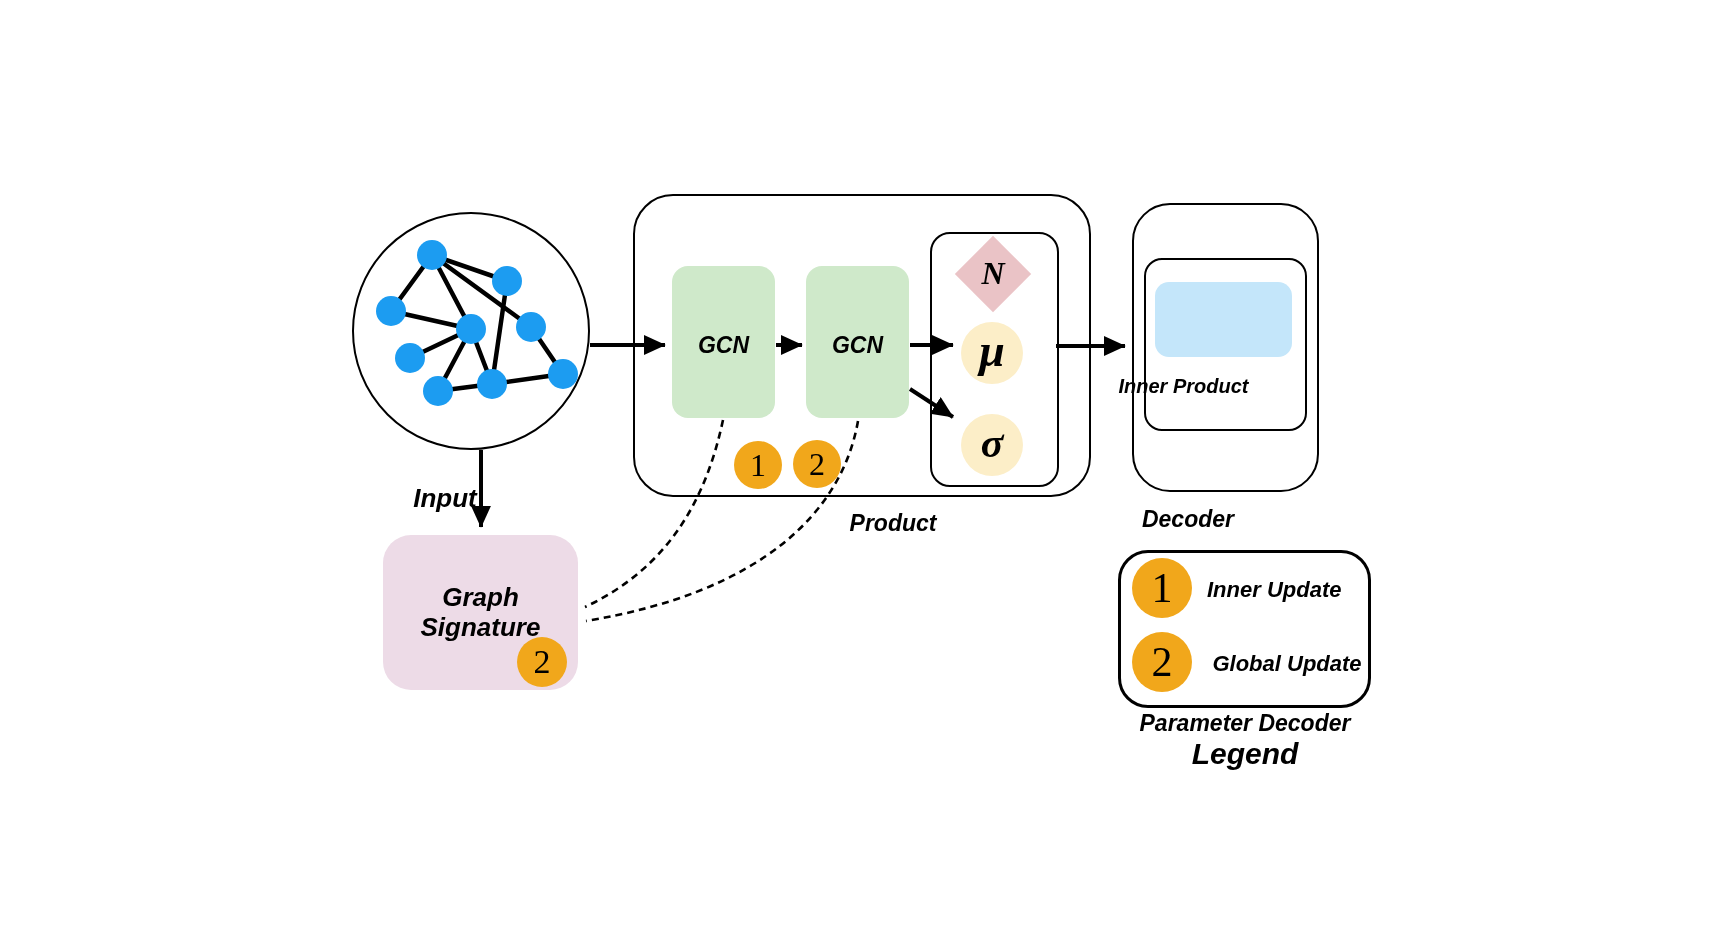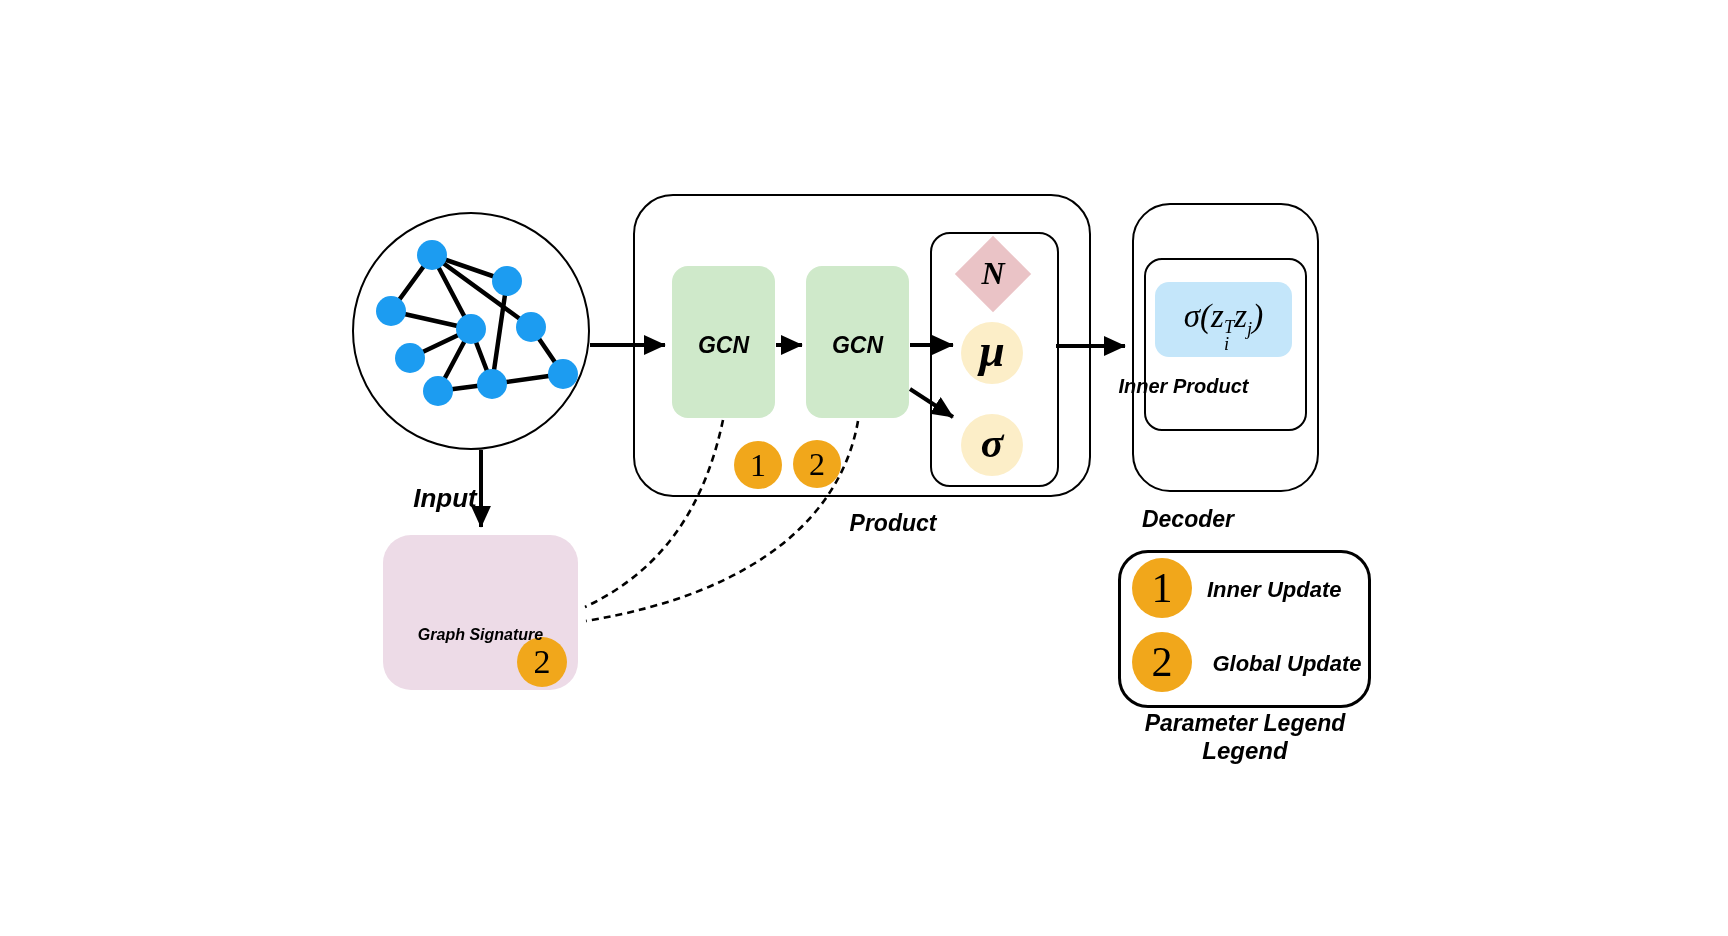--- a/index.html
+++ b/index.html
@@ -108,40 +108,34 @@
   <div class="circle badge" style="left:734px;top:441px;width:48px;height:48px;font-size:32px;">
     <span>1</span>
   </div>
   <div class="circle badge" style="left:793px;top:440px;width:48px;height:48px;font-size:32px;">
     <span>2</span>
   </div>
 
   <div class="label" style="left:793px;top:510px;width:200px;font-size:23px;">Product</div>
   <div class="label" style="left:1088px;top:506px;width:200px;font-size:23px;">Decoder</div>
 
-  <div class="label mathfont" style="left:1155px;top:298px;width:137px;font-size:33px;font-weight:normal;font-style:italic;">
-    <span>σ(</span><span>z</span><span class="supsub">
-        <span>T</span>
-        <span>i</span>
-      </span><span>z</span><sub style="font-size:0.56em;">j</sub><span>)</span>
-  </div>
   <div class="label" style="left:1104px;top:375px;width:159px;font-size:20px;">Inner Product</div>
 
-  <div class="label" style="left:383px;top:626px;width:195px;font-size:16px;">Graph Signature</div>
+  <div class="label" style="left:383px;top:583px;width:195px;font-size:26px;">Graph Signature</div>
   <div class="circle badge" style="left:517px;top:637px;width:50px;height:50px;font-size:34px;">
     <span>2</span>
   </div>
 
 
   <div class="circle badge" style="left:1132px;top:558px;width:60px;height:60px;font-size:42px;">
     <span>1</span>
   </div>
   <div class="label" style="left:1207px;top:577px;width:160px;font-size:22px;text-align:left;">Inner Update</div>
 
   <div class="circle badge" style="left:1132px;top:632px;width:60px;height:60px;font-size:42px;">
     <span>2</span>
   </div>
   <div class="label" style="left:1207px;top:651px;width:160px;font-size:22px;text-align:center;">Global Update</div>
 
-  <div class="label" style="left:1095px;top:710px;width:300px;font-size:23px;">Parameter Legend</div>
-  <div class="label" style="left:1095px;top:737px;width:300px;font-size:24px;">Legend</div>
+  <div class="label" style="left:1095px;top:710px;width:300px;font-size:23px;">Parameter Decoder</div>
+  <div class="label" style="left:1095px;top:737px;width:300px;font-size:30px;">Legend</div>
 
 </div>
 
 </body></html>

